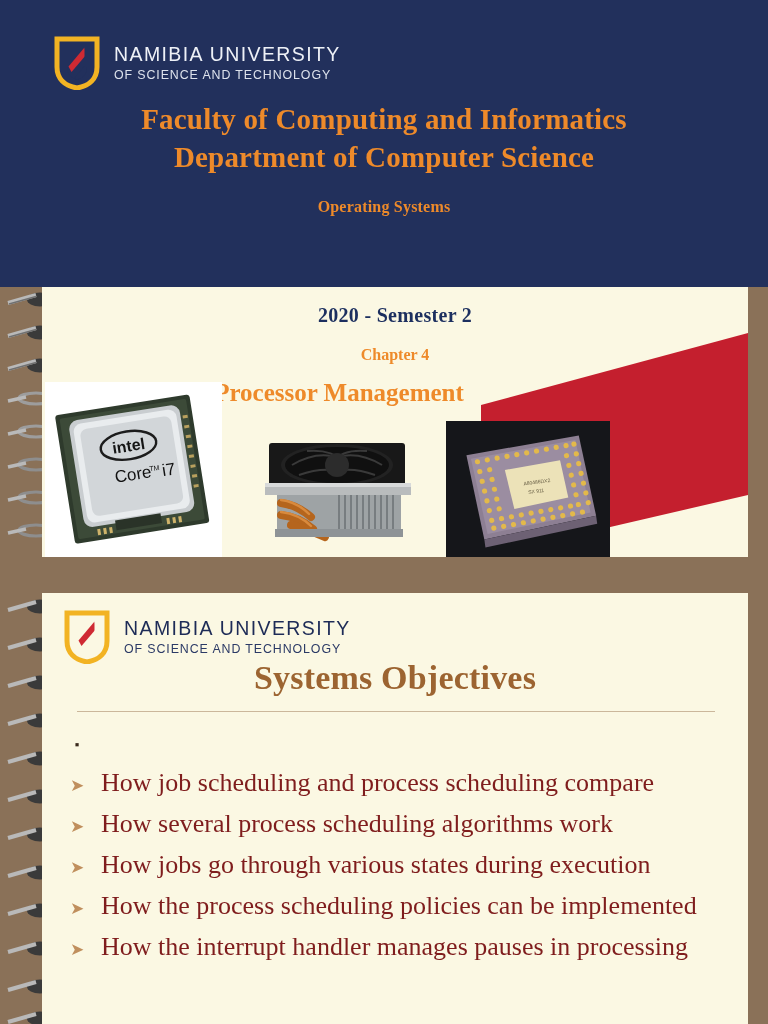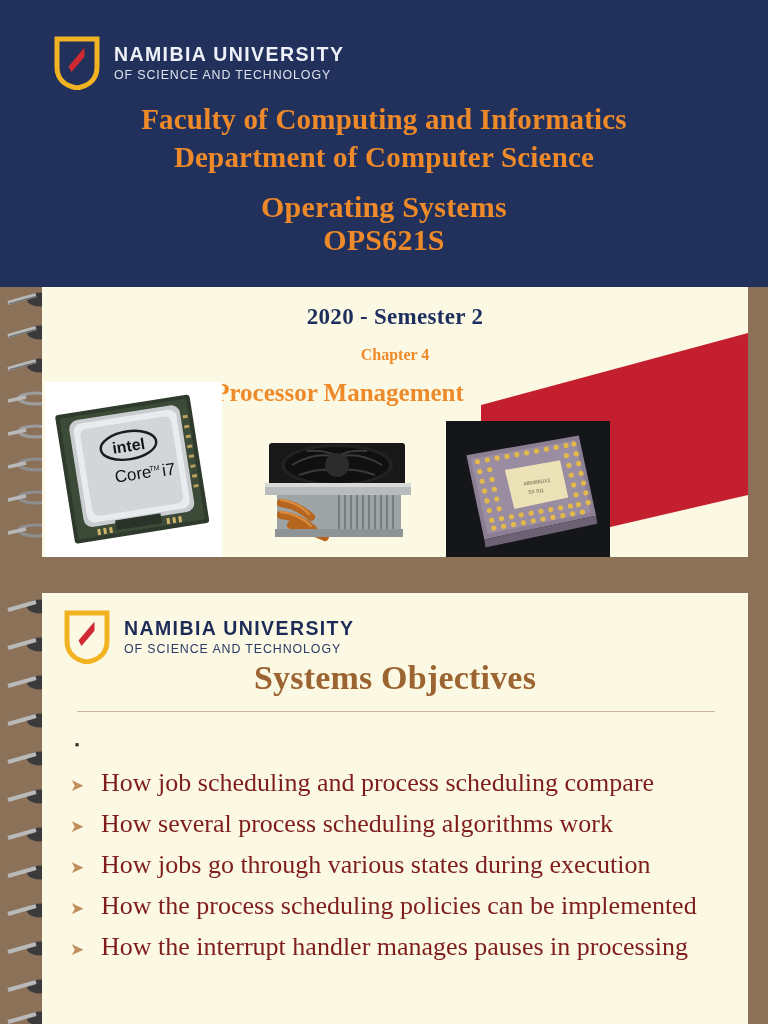--- a/index.html
+++ b/index.html
@@ -35,21 +35,21 @@
     align-items: center;
     gap: 14px;
   }
   .brand-lockup.top { left: 54px; top: 36px; }
 
   .nust-shield { width: 46px; height: 54px; display: block; }
 
   .brand-words { display: flex; flex-direction: column; line-height: 1; }
   .brand-line1 {
     font-family: "Liberation Sans", sans-serif;
-    font-weight: 700;
+    font-weight: 400;
     font-size: 19.5px;
     letter-spacing: 1.4px;
     color: #eef1f7;
     white-space: nowrap;
   }
   .brand-line2 {
     font-family: "Liberation Sans", sans-serif;
     font-weight: 400;
     font-size: 12.4px;
     letter-spacing: 0.9px;
@@ -71,21 +71,21 @@
   .faculty-line {
     font-family: "Liberation Serif", serif;
     font-weight: 700;
     font-size: 29px;
     line-height: 38px;
     letter-spacing: 0.2px;
   }
   .course-line {
     font-family: "Liberation Serif", serif;
     font-weight: 700;
-    font-size: 30px;
+    font-size: 16px;
     line-height: 33px;
     margin-top: 14px;
     letter-spacing: 0.2px;
   }
 
   
   .spiral-binding {
     position: absolute;
     left: 0;
     width: 62px;
@@ -111,21 +111,21 @@
     right: 0; top: 0;
     width: 320px; height: 270px;
   }
   .semester-line {
     position: absolute;
     left: 0; top: 17px;
     width: 706px;
     text-align: center;
     font-family: "Liberation Serif", serif;
     font-weight: 700;
-    font-size: 23px;
+    font-size: 20px;
     color: #1c2f5f;
     letter-spacing: 0.3px;
     z-index: 3;
   }
   .chapter-line {
     position: absolute;
     left: 0; top: 59px;
     width: 706px;
     text-align: center;
     font-family: "Liberation Serif", serif;
@@ -238,21 +238,20 @@
       <span class="brand-words">
         <span class="brand-line1">NAMIBIA UNIVERSITY</span>
         <span class="brand-line2">OF SCIENCE AND TECHNOLOGY</span>
       </span>
     </div>
 
     <div class="title-block">
       <div class="faculty-line">Faculty of Computing and Informatics</div>
       <div class="faculty-line">Department of Computer Science</div>
       <div class="course-line">Operating Systems</div>
-      <div class="course-line" style="margin-top:0">OPS621S</div>
     </div>
   </section>
 
   <div class="spiral-binding" style="top:287px;height:270px">
     <svg class="spiral-ring" style="top:5px" viewBox="0 0 56 15">
         <ellipse cx="34" cy="7.5" rx="13" ry="7" fill="#3a3a3a"></ellipse>
         <path d="M2 11 L30 3" stroke="#b9b9b9" stroke-width="4" fill="none"></path>
         <path d="M3 12 L30 4.5" stroke="#707070" stroke-width="1.4" fill="none"></path>
       </svg>
     <svg class="spiral-ring" style="top:38px" viewBox="0 0 56 15">

